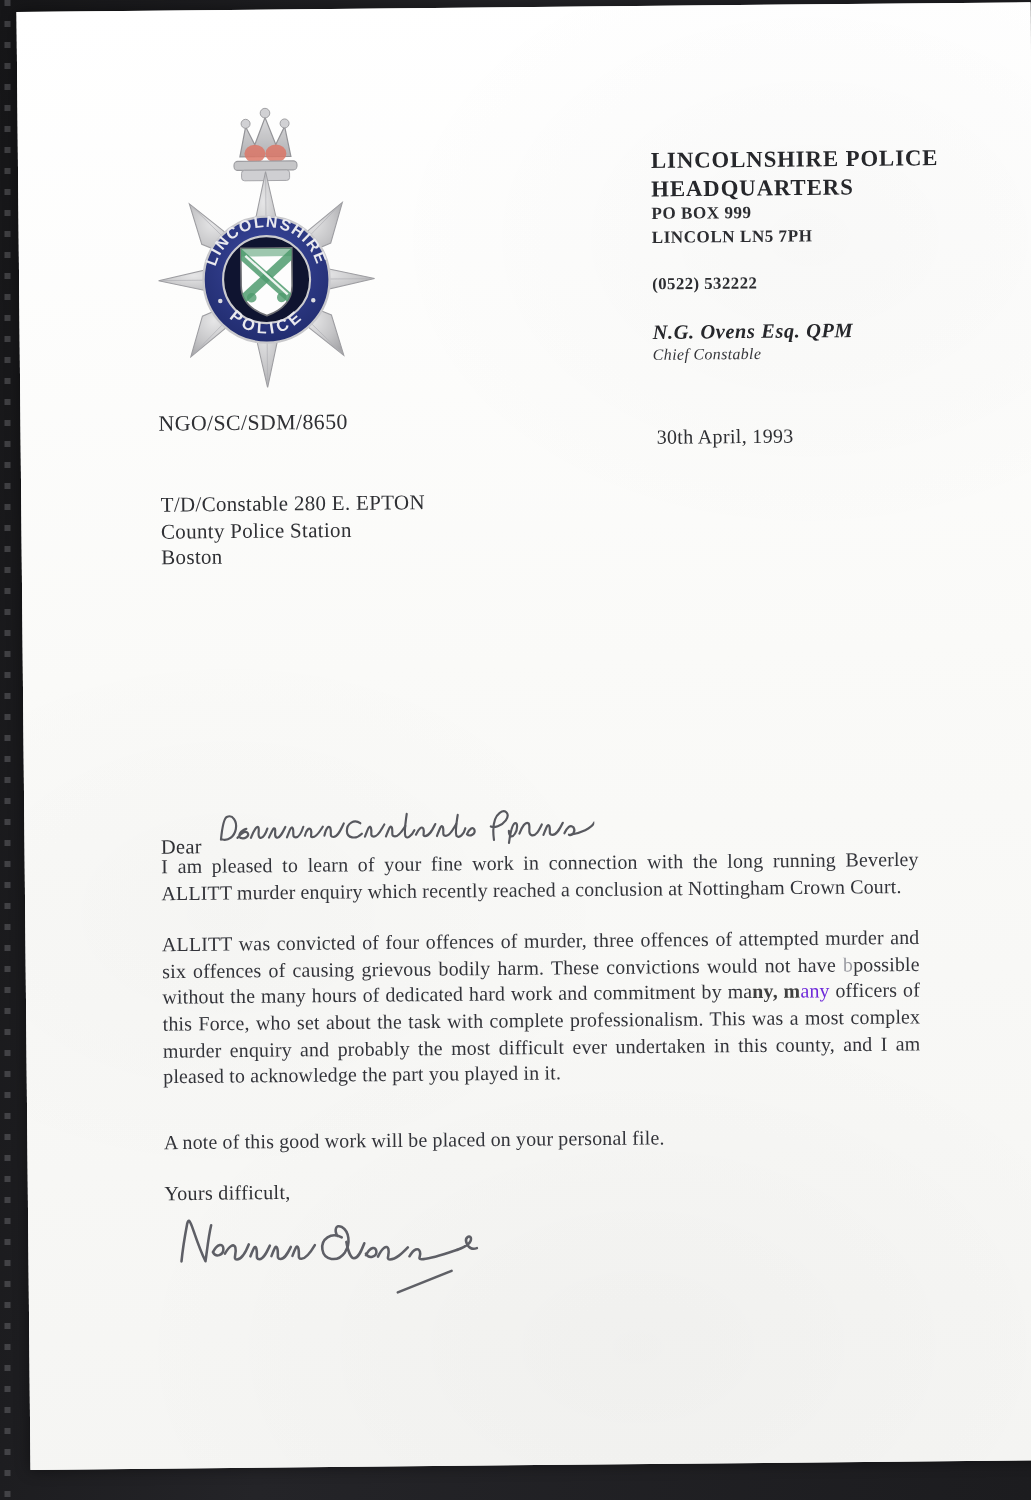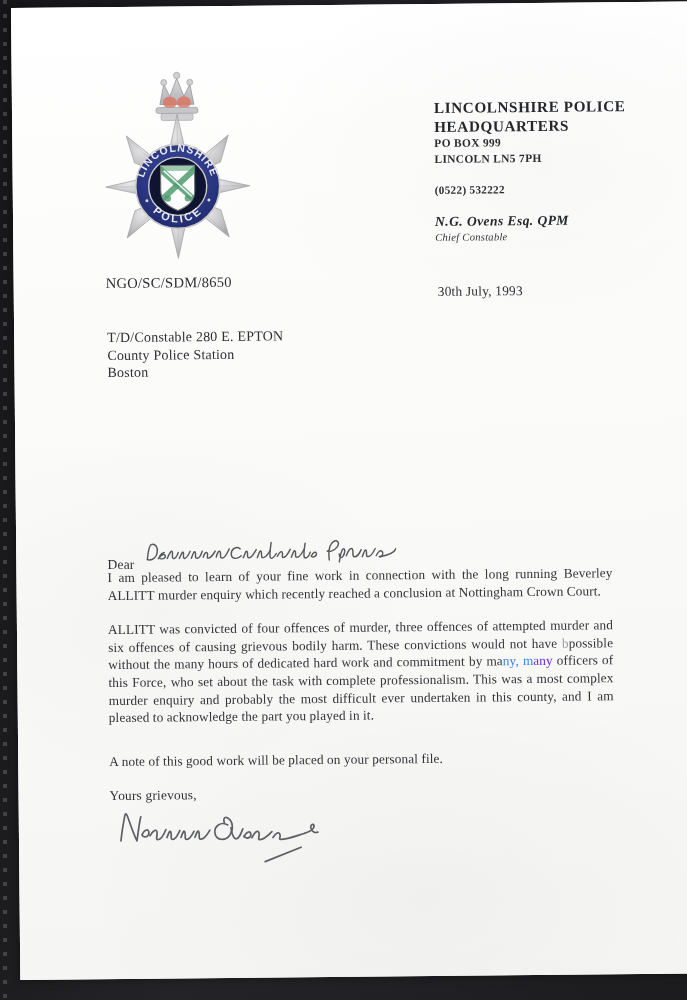--- a/index.html
+++ b/index.html
@@ -183,21 +183,21 @@
     text-align: justify;
     font-size: 13.3px;
     line-height: 17.6px;
     letter-spacing: .1px;
     color: #33343a;
     margin: 0 0 17px 0;
   }
   .body-para:last-child { margin-bottom: 0; }
   
   .ink-fade-1 { color: #9a9ba2; }
-  .ink-fade-2 { color: #3b82f6; }
+  .ink-fade-2 { color: #404040; font-weight: bold; }
   .ink-fade-3 { color: #6d28d9; }
 
   #para-note {
     position: absolute;
     left: 91px;
     top: 746px;
     width: 505px;
     font-size: 13.3px;
     line-height: 17.6px;
     letter-spacing: .1px;
@@ -327,21 +327,21 @@
       <div class="lh-org">LINCOLNSHIRE  POLICE</div>
       <div class="lh-org">HEADQUARTERS</div>
       <div class="lh-addr">PO BOX 999</div>
       <div class="lh-addr">LINCOLN   LN5 7PH</div>
       <div class="lh-phone">(0522) 532222</div>
       <div class="lh-chief-name">N.G. Ovens Esq. QPM</div>
       <div class="lh-chief-title">Chief Constable</div>
     </div>
 
     <div id="reference-number">NGO/SC/SDM/8650</div>
-    <div id="letter-date">30th July, 1993</div>
+    <div id="letter-date">30th April, 1993</div>
 
     <div id="addressee">
       <div>T/D/Constable 280 E. EPTON</div>
       <div>County Police Station</div>
       <div>Boston</div>
     </div>
 
     <div id="salutation">
       <span id="salutation-word">Dear</span>
       <span id="salutation-handwritten">
@@ -376,21 +376,21 @@
       </span>
     </div>
 
     <div id="letter-body">
       <p class="body-para">I am pleased to learn of your fine work in connection with the long running Beverley ALLITT murder enquiry which recently reached a conclusion at Nottingham Crown Court.</p>
       <p class="body-para"><span>ALLITT was convicted of four offences of murder, three offences of attempted murder and six offences of causing grievous bodily harm.  These convictions would not have </span><span class="ink-fade-1">b</span><span>possible without the many hours of dedicated hard work and commitment by ma</span><span class="ink-fade-2">ny, m</span><span class="ink-fade-3">any</span><span> officers of this Force, who set about the task with complete professionalism.  This was a most complex murder enquiry and probably the most difficult ever undertaken in this county, and I am pleased to acknowledge the part you played in it.</span></p>
     </div>
 
     <div id="para-note">A note of this good work will be placed on your personal file.</div>
 
-    <div id="signoff-text">Yours grievous,</div>
+    <div id="signoff-text">Yours difficult,</div>
 
     <div id="signature">
       <svg width="230" height="62" viewBox="0 0 230 62">
         <g fill="none" stroke="#56575e" stroke-width="1.7" stroke-linecap="round" stroke-linejoin="round" opacity="0.95">
 
           <path d="M6,36 C7,26 9,16 10,11 C11,7 12,9 14,15 C17,24 20,32 22,36 C23,30 24,20 26,12"></path>
           <path d="M27,30 C30,24 34,24 34,28 C34,32 29,34 27,30"></path>
           <path d="M35,31 C38,26 41,24 42,27 C43,31 40,35 43,35 C46,35 49,30 51,25"></path>
           <path d="M52,33 C54,28 55,25 56,28 C57,32 55,35 58,35 C61,35 63,30 65,26"></path>
           <path d="M66,33 C68,28 69,25 70,28 C71,32 69,35 72,35 C75,35 77,31 79,27"></path>

